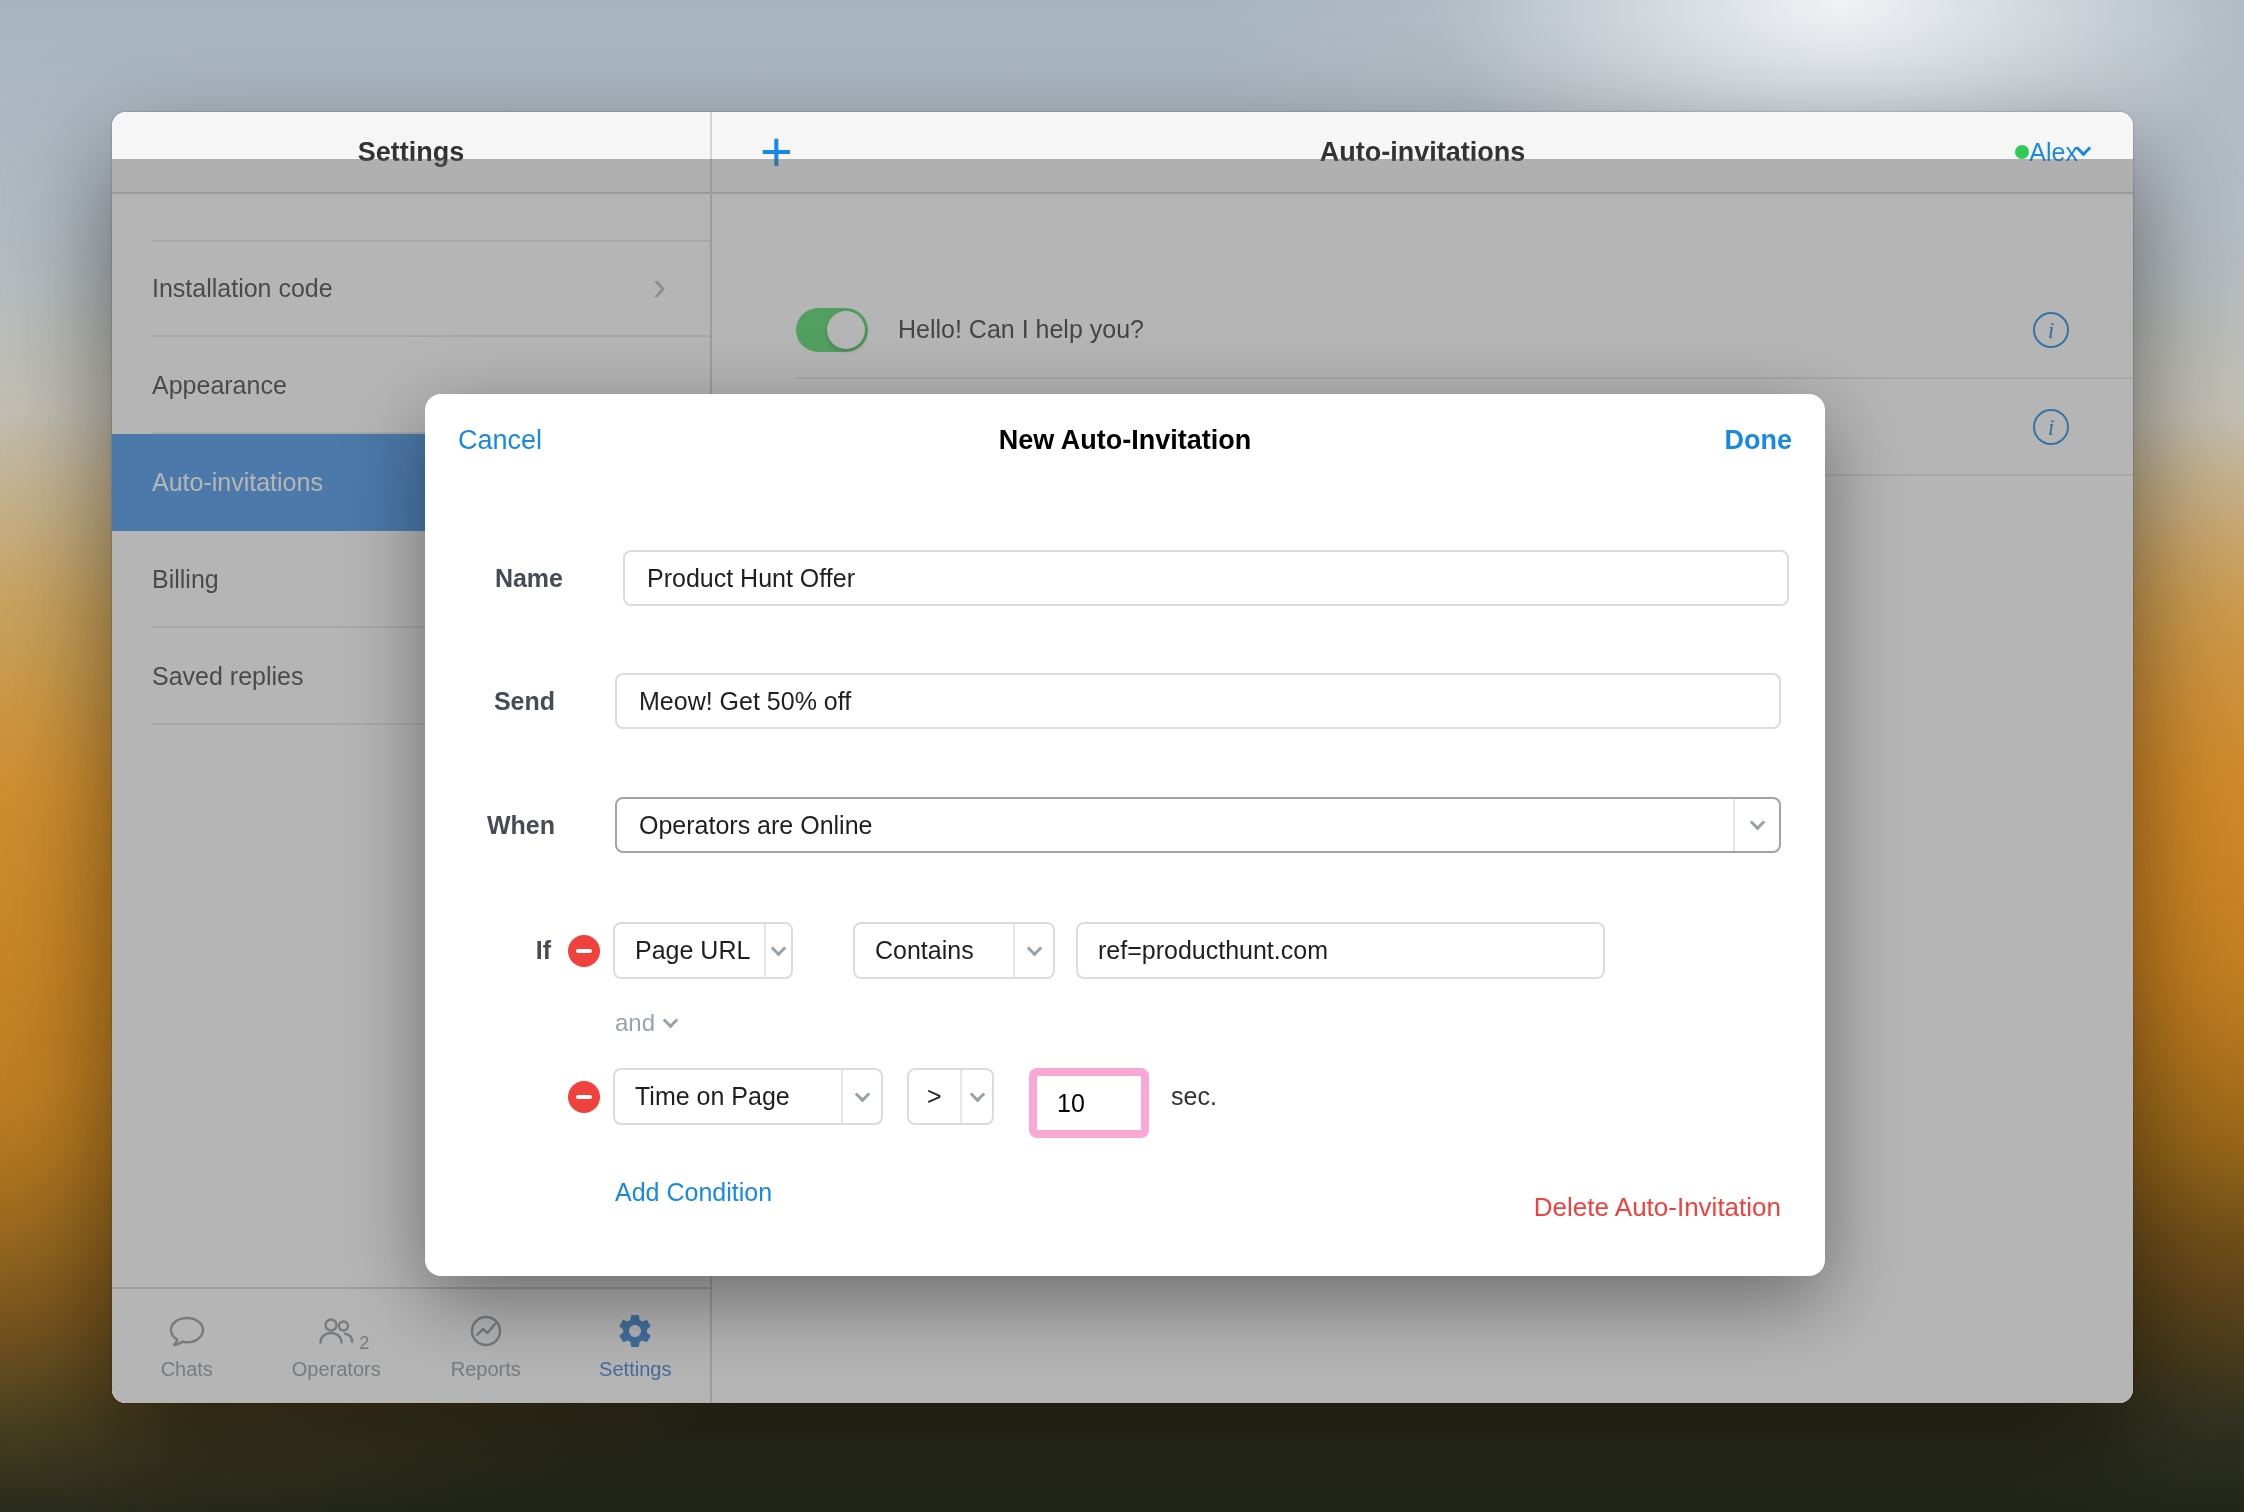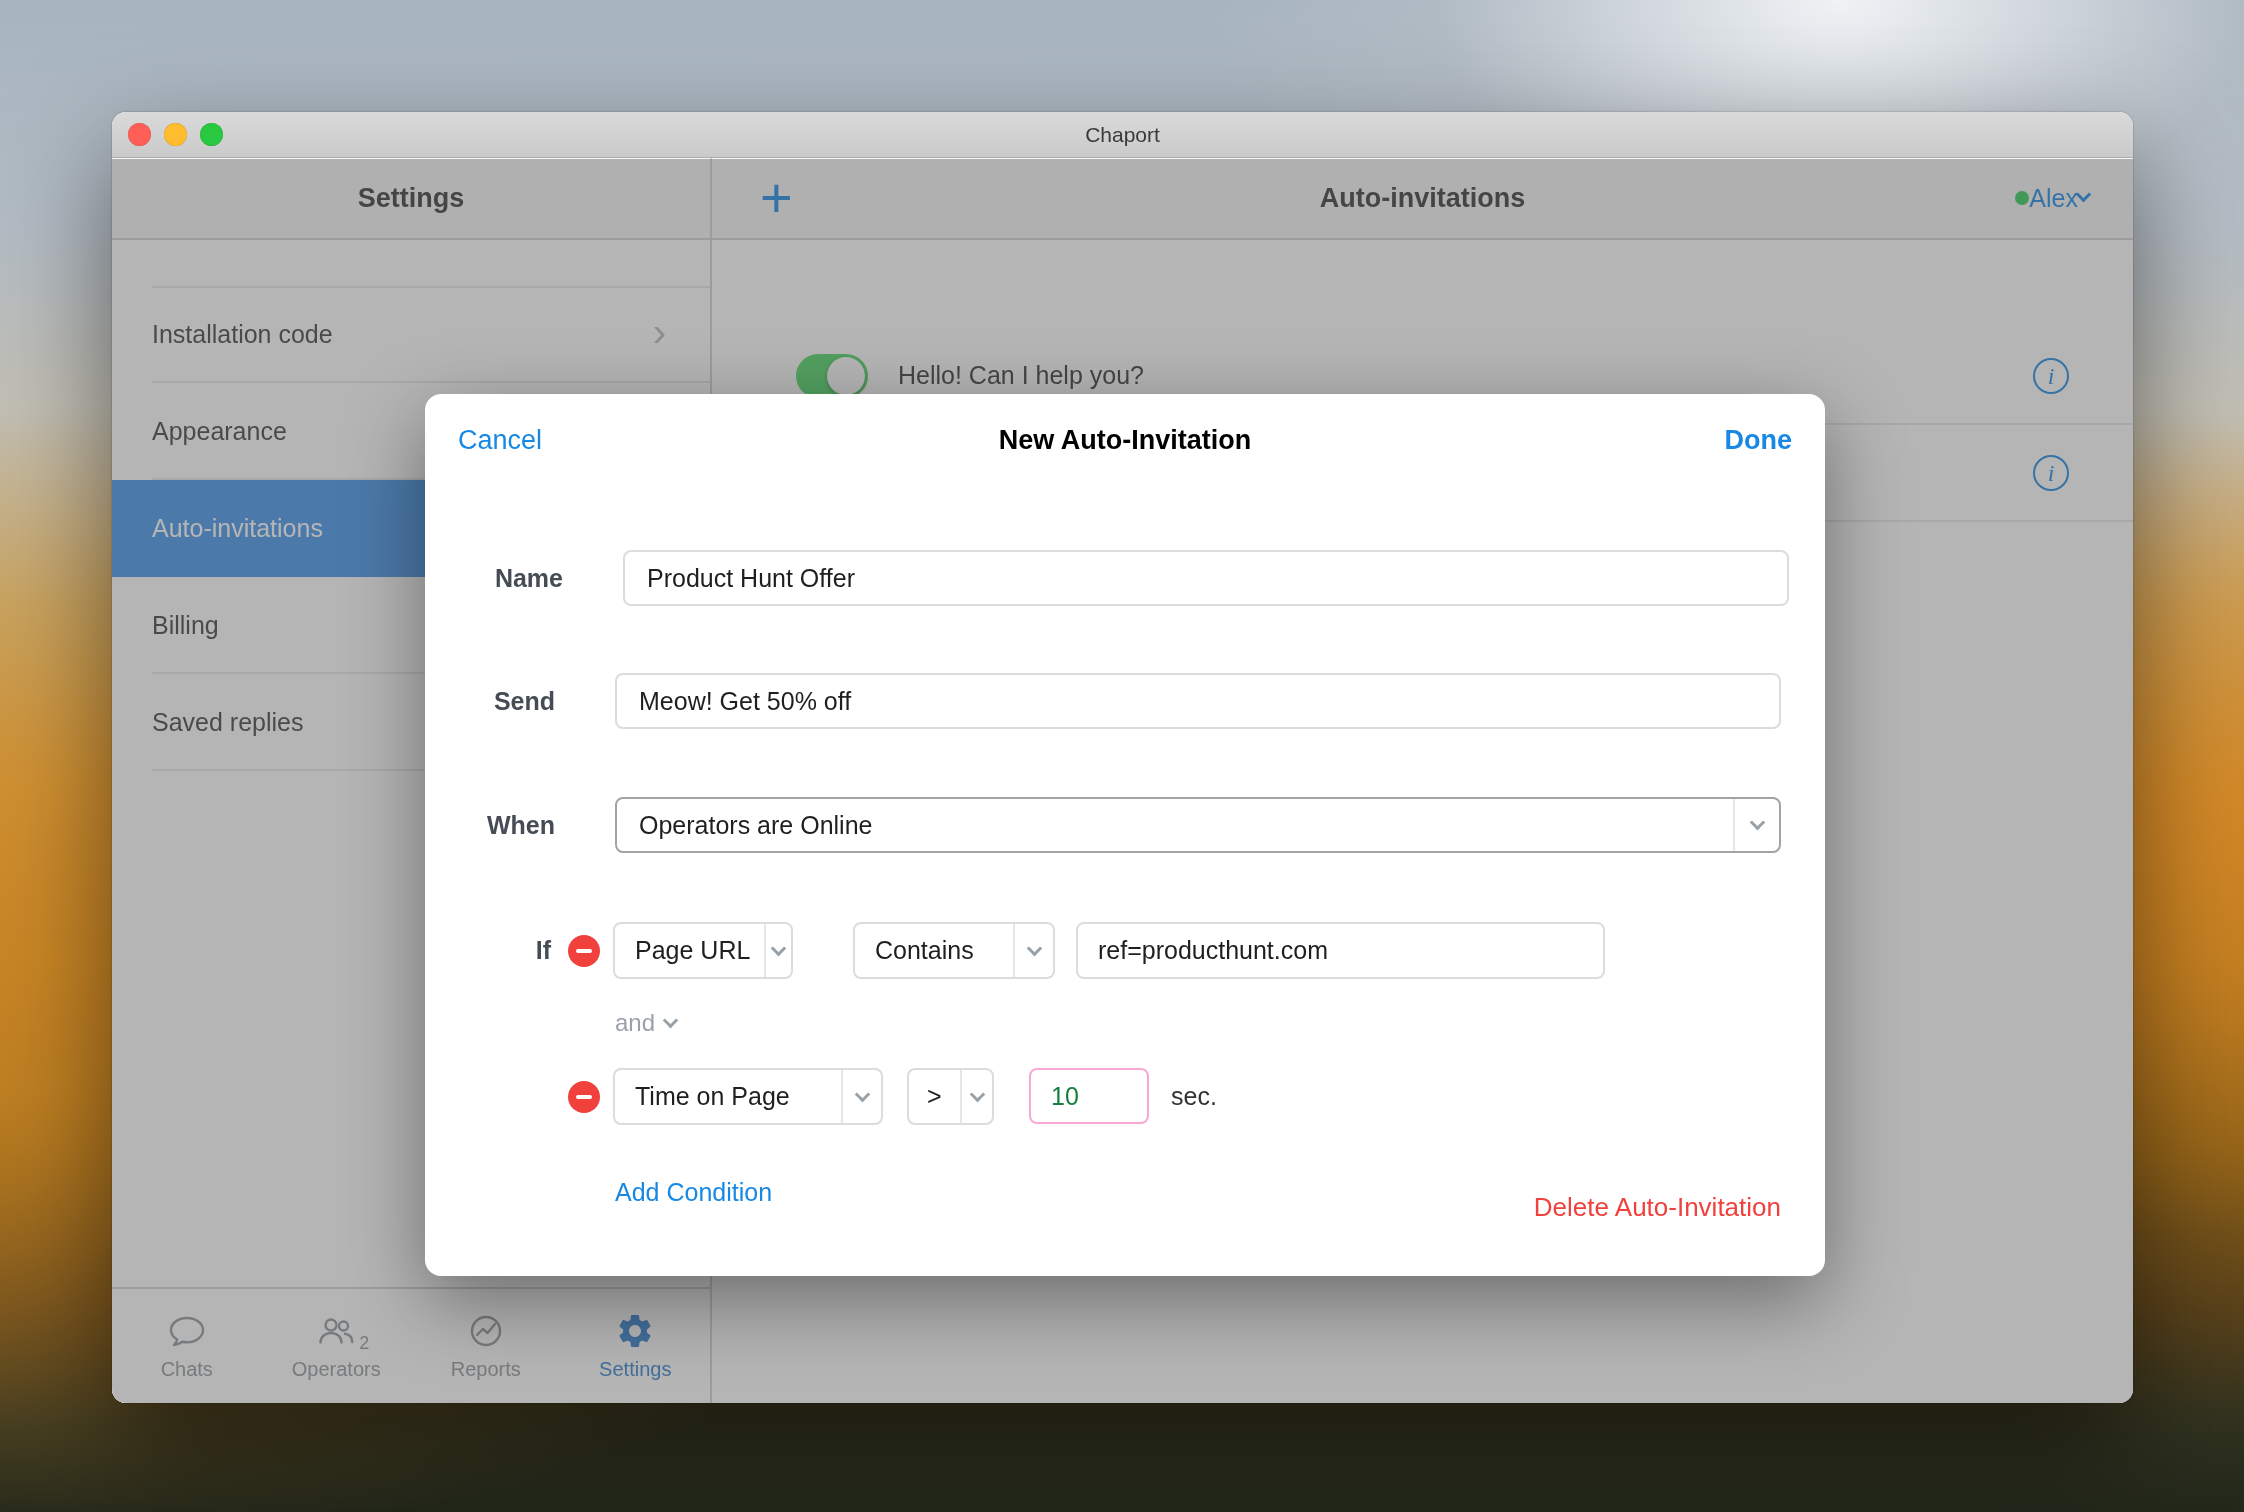--- a/index.html
+++ b/index.html
@@ -101,41 +101,33 @@
   .sel .txt { flex:1; padding:0 14px 0 20px; font-size:25px; color:#1f1f1f; white-space:nowrap; }
   .sel .cbox { width:40px; align-self:stretch; border-left:2px solid #e6e6e6; display:flex; align-items:center; justify-content:center; }
   #sel-field1 { left:188px; width:180px; }
   #sel-op1   { left:428px; width:202px; }
   #cond1-input { position:absolute; left:651px; top:0; width:529px; height:57px; border:2px solid #dcdcdc; border-radius:8px;
     font-size:25px; color:#1f1f1f; padding:0 20px; font-family:inherit; outline:none; }
   #sel-field2 { left:188px; width:270px; }
   #sel-op2   { left:482px; width:87px; }
   #sel-op2 .txt { padding:0 6px 0 18px; }
   #sel-op2 .cbox { width:32px; }
-  #cond2-input { position:absolute; left:604px; top:0; width:120px; height:56px; border:2px solid #f9a8d4; border-radius:8px;
-    font-size:25px; color:#15803d; padding:0 20px; font-family:inherit; outline:none; }
+  #cond2-input { position:absolute; left:604px; top:0; width:120px; height:70px; border:8px solid #f9a8d4; border-radius:8px;
+    font-size:25px; color:#000000; padding:0 20px; font-family:inherit; outline:none; }
   .unit { position:absolute; left:746px; top:0; line-height:57px; font-size:25px; color:#333; }
 
   .and-row { position:absolute; left:190px; display:flex; align-items:center; gap:10px; font-size:24px; color:#9aa1a9; cursor:pointer; }
   .add-link { position:absolute; left:190px; top:784px; font-size:25px; color:#1788e4; cursor:pointer; }
   .del-link { position:absolute; right:44px; top:798px; font-size:26px; color:#f0413d; cursor:pointer; }
 </style>
 </head>
 <body>
 
 <div class="window">
 
-  <div class="titlebar">
-    <div class="lights">
-      <span class="light close"></span>
-      <span class="light min"></span>
-      <span class="light max"></span>
-    </div>
-    <div class="titlebar-title">Chaport</div>
-  </div>
 
   <div class="headerrow">
     <div class="hdr-left">
       <span>Settings</span>
     </div>
     <div class="hdr-right">
       <span class="plus-btn">+</span>
       <div class="hdr-title">Auto-invitations</div>
       <div class="user-chip">
         <span class="dot"></span>

